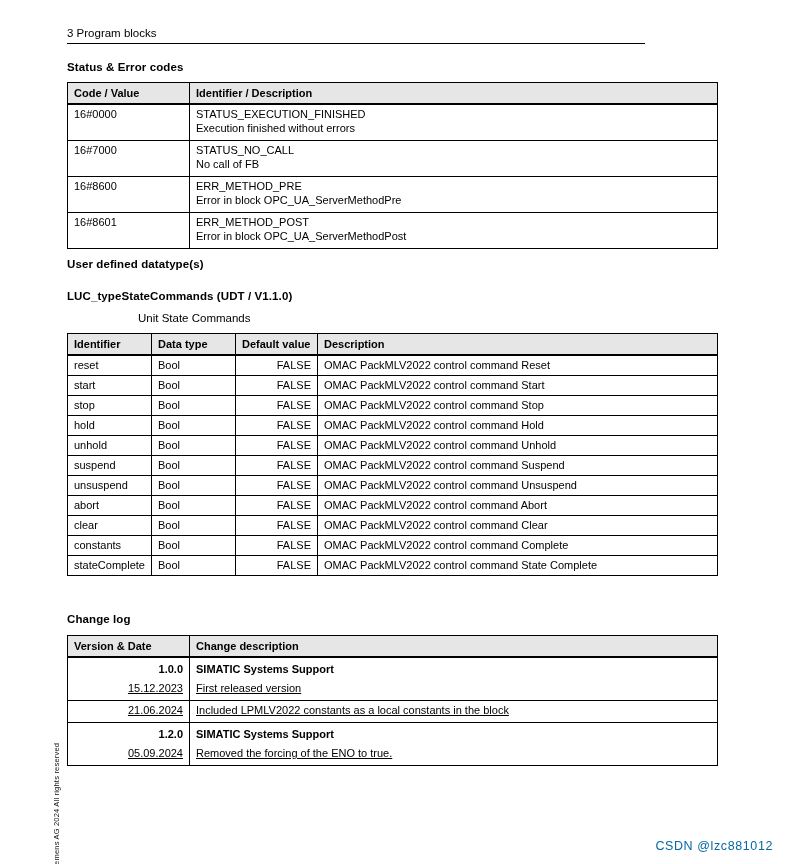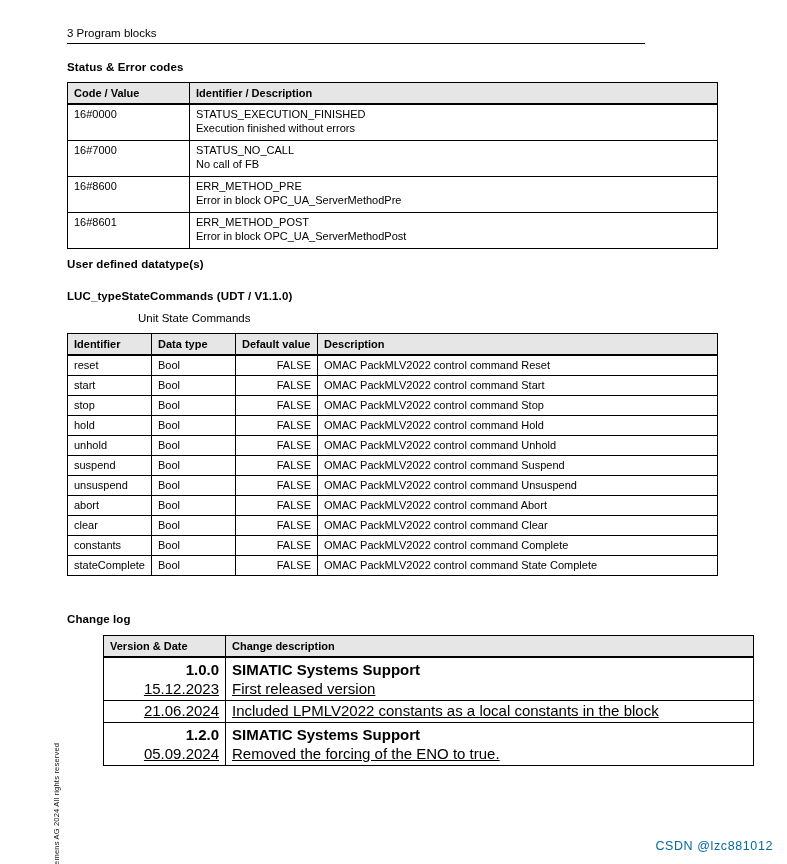--- a/index.html
+++ b/index.html
@@ -119,21 +119,21 @@
     padding: 0 6px;
     font-size: 11px;
     white-space: nowrap;
     overflow: hidden;
   }
   #udt-table td.num { text-align: right; }
 
   
   #changelog-table td {
     padding: 0 6px;
-    font-size: 15px;
+    font-size: 11px;
     height: 19px;
     line-height: 19px;
     white-space: nowrap;
   }
   #changelog-table td.ver {
     text-align: right;
     font-weight: bold;
     border-bottom: none;
   }
   #changelog-table td.date {
@@ -312,21 +312,21 @@
         <td>stateComplete</td>
         <td>Bool</td>
         <td class="num">FALSE</td>
         <td>OMAC PackMLV2022 control command State Complete</td>
       </tr>
     </tbody>
   </table>
 
   <div class="section-title" style="left:67px; top:613px;">Change log</div>
 
-  <table class="doc-table" id="changelog-table" style="left:67px; top:635px; width:650px;margin-left:36px;">
+  <table class="doc-table" id="changelog-table" style="left:67px; top:635px; width:650px;">
     <colgroup>
       <col style="width:122px">
       <col style="width:528px">
     </colgroup>
     <thead>
       <tr>
         <th>Version &amp; Date</th>
         <th>Change description</th>
       </tr>
     </thead>

